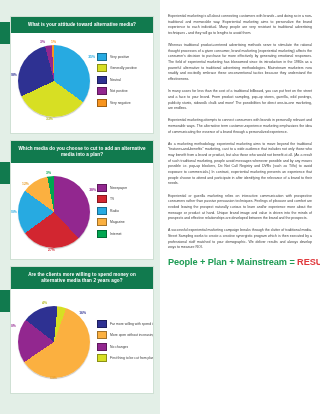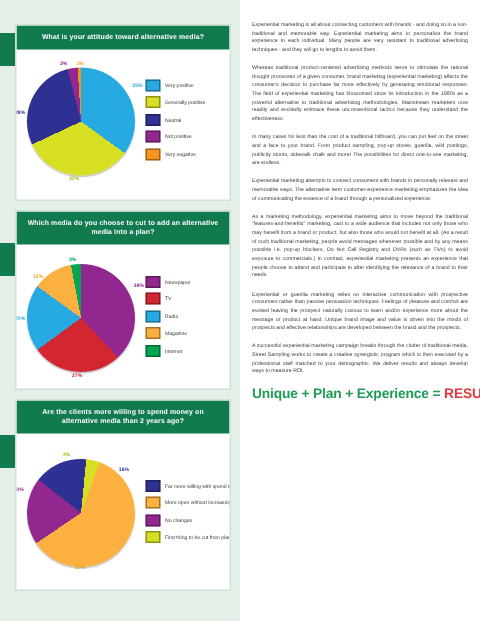--- a/index.html
+++ b/index.html
@@ -239,18 +239,18 @@
 
   <div class="right-col">
     <p class="para">Experiential marketing is all about connecting customers with brands - and doing so in a non-traditional and memorable way. Experiential marketing aims to personalize the brand experience to each individual. Many people are very resistant to traditional advertising techniques - and they will go to lengths to avoid them.</p>
     <p class="para">Whereas traditional product-centered advertising methods serve to stimulate the rational thought processes of a given consumer, brand marketing (experiential marketing) affects the consumer's decision to purchase far more effectively by generating emotional responses. The field of experiential marketing has blossomed since its introduction in the 1980s as a powerful alternative to traditional advertising methodologies. Mainstream marketers now readily and excitedly embrace these unconventional tactics because they understand the effectiveness.</p>
     <p class="para">In many cases for less than the cost of a traditional billboard, you can put feet on the street and a face to your brand. From product sampling, pop-up stores, guerilla, wild postings, publicity stunts, sidewalk chalk and more! The possibilities for direct one-to-one marketing, are endless.</p>
     <p class="para">Experiential marketing attempts to connect consumers with brands in personally relevant and memorable ways. The alternative term customer-experience marketing emphasizes the idea of communicating the essence of a brand through a personalized experience.</p>
     <p class="para">As a marketing methodology, experiential marketing aims to move beyond the traditional "features-and-benefits" marketing, cast to a wide audience that includes not only those who may benefit from a brand or product, but also those who would not benefit at all. (As a result of such traditional marketing, people avoid messages whenever possible and by any means possible i.e. pop-up blockers, Do Not Call Registry and DVRs (such as TiVo) to avoid exposure to commercials.) In contrast, experiential marketing presents an experience that people choose to attend and participate in after identifying the relevance of a brand to their needs.</p>
     <p class="para">Experiential or guerilla marketing relies on interactive communication with prospective consumers rather than passive persuasion techniques. Feelings of pleasure and comfort are evoked leaving the prospect naturally curious to learn and/or experience more about the message or product at hand. Unique brand image and value is driven into the minds of prospects and effective relationships are developed between the brand and the prospects.</p>
     <p class="para">A successful experiential marketing campaign breaks through the clutter of traditional media. Street Sampling works to create a creative synergistic program which is then executed by a professional staff matched to your demographic. We deliver results and always develop ways to measure ROI.</p>
     <div class="tagline">
-      <span>Unique + Plan + Experience =</span>
+      <span>People + Plan + Mainstream =</span>
       <span class="results">RESULTS</span>
     </div>
   </div>
 
 </div>
 
 </body></html>

